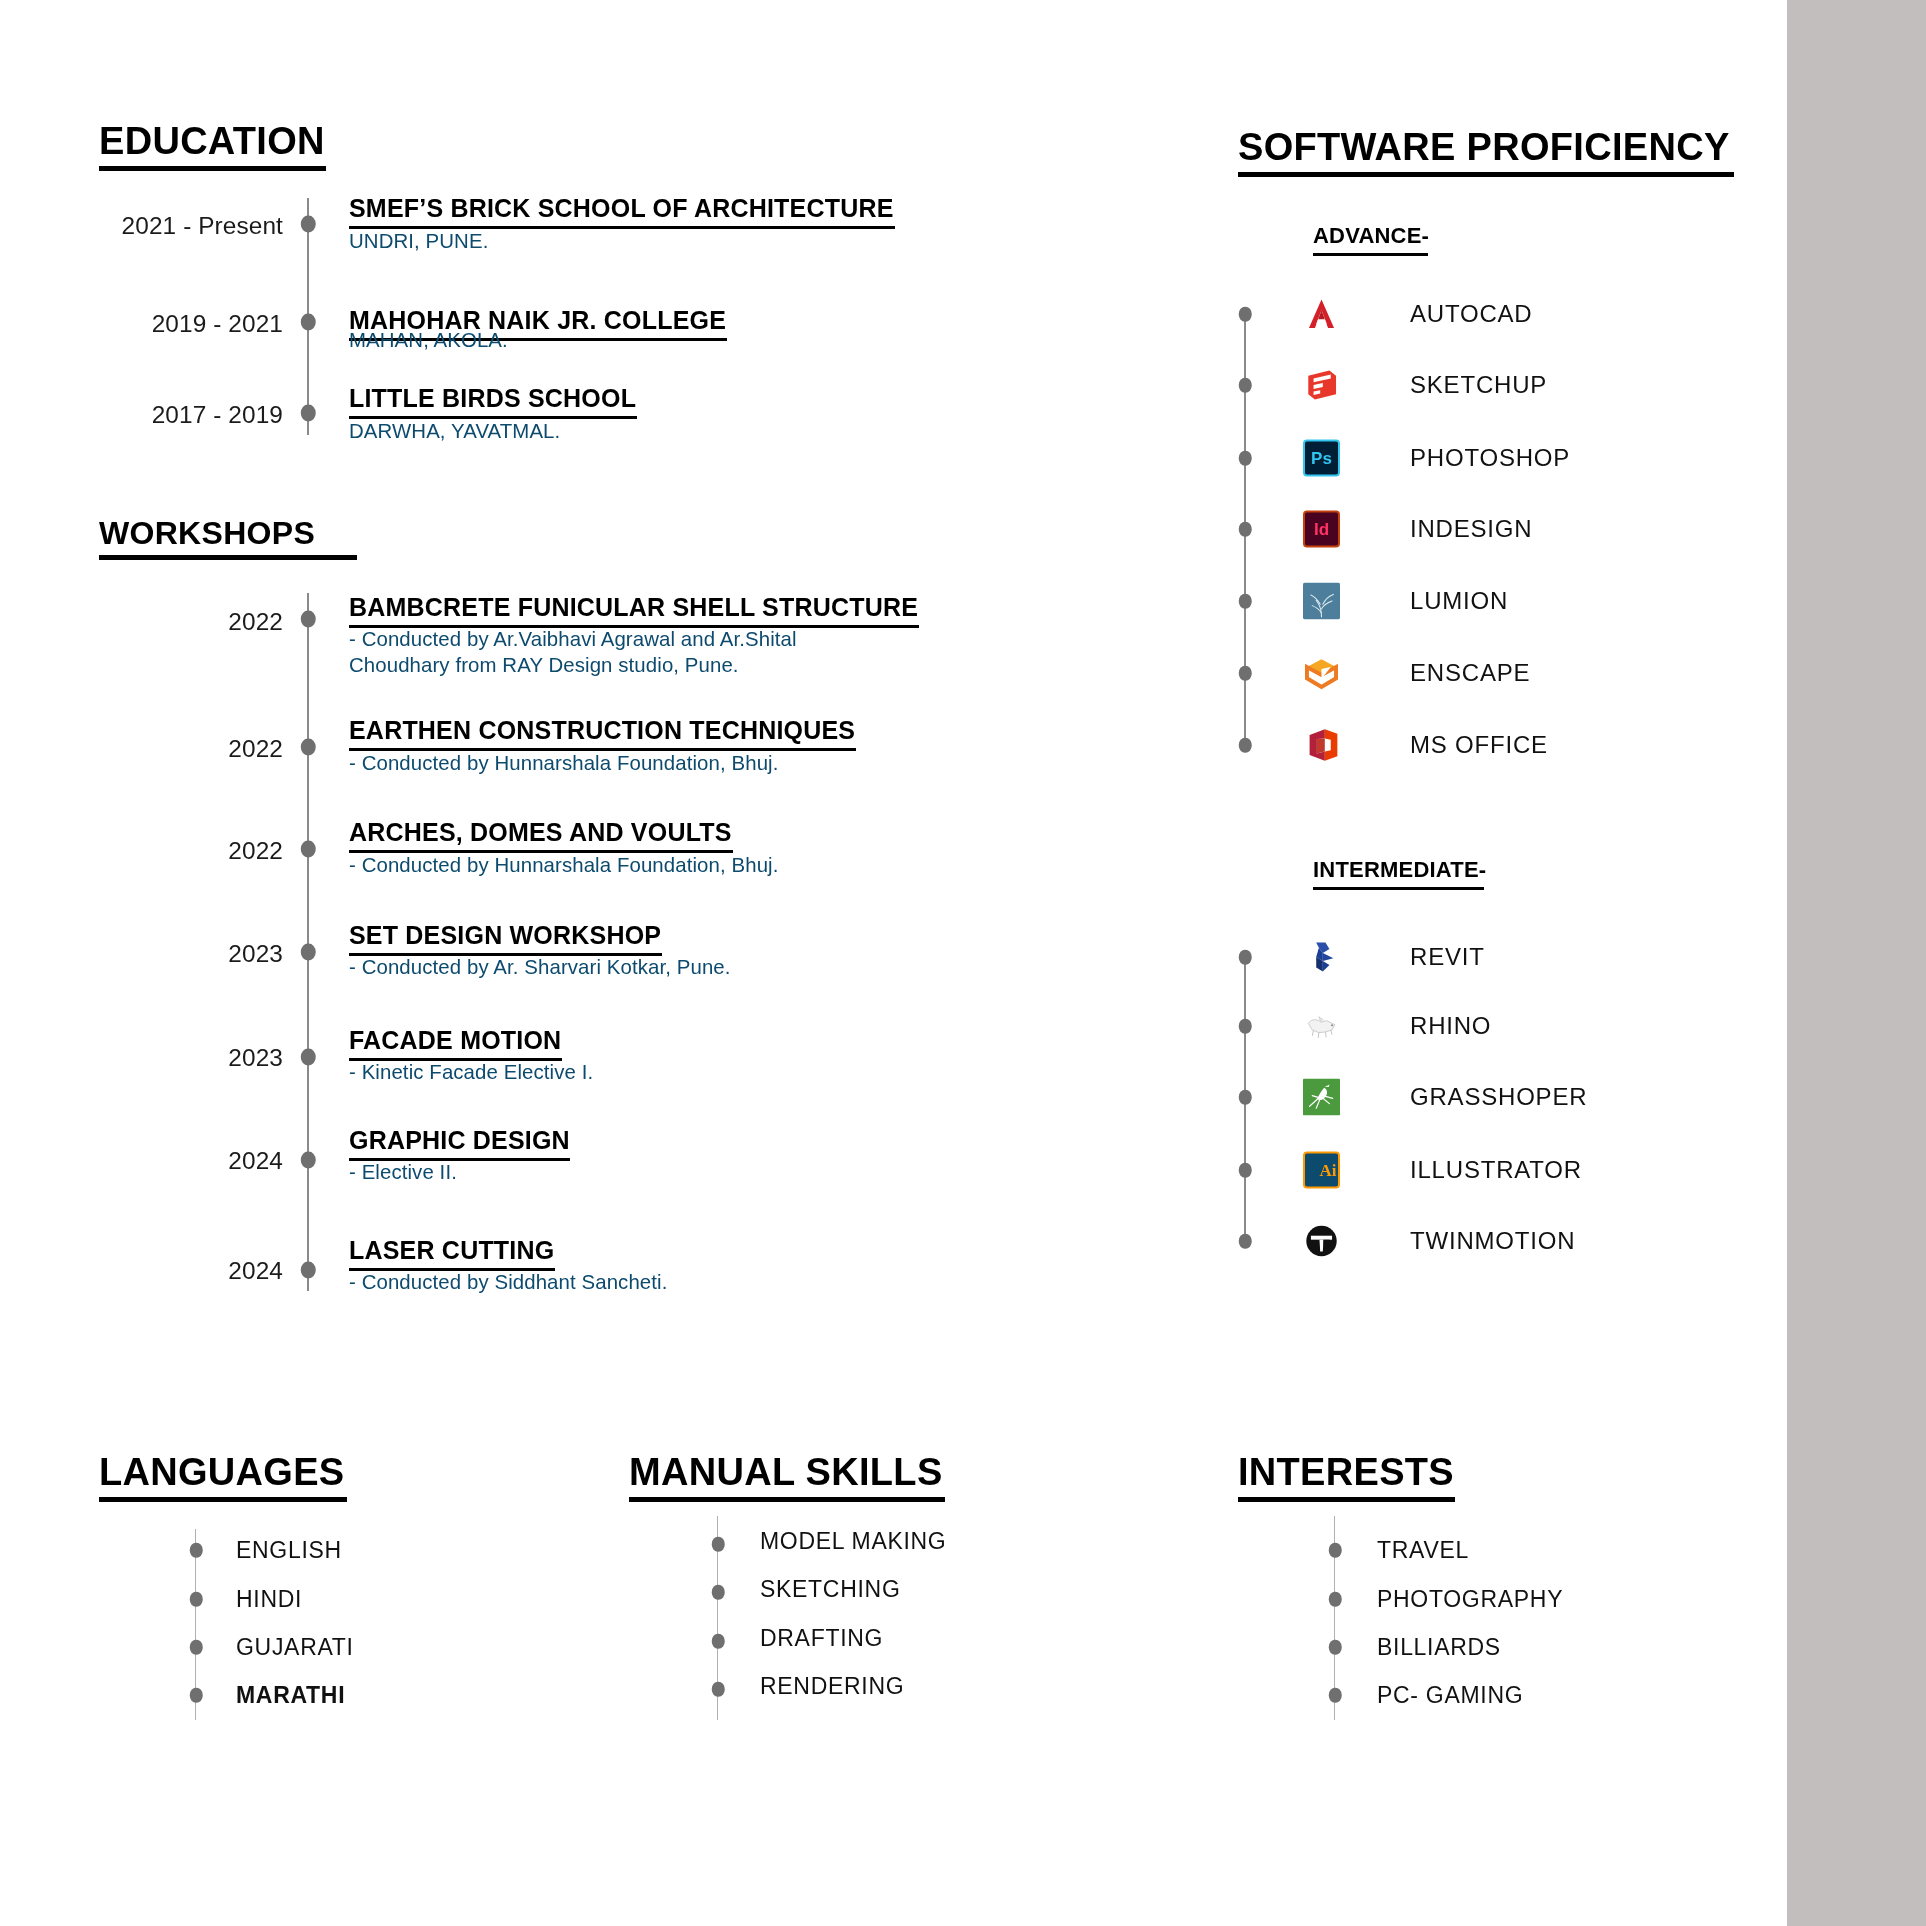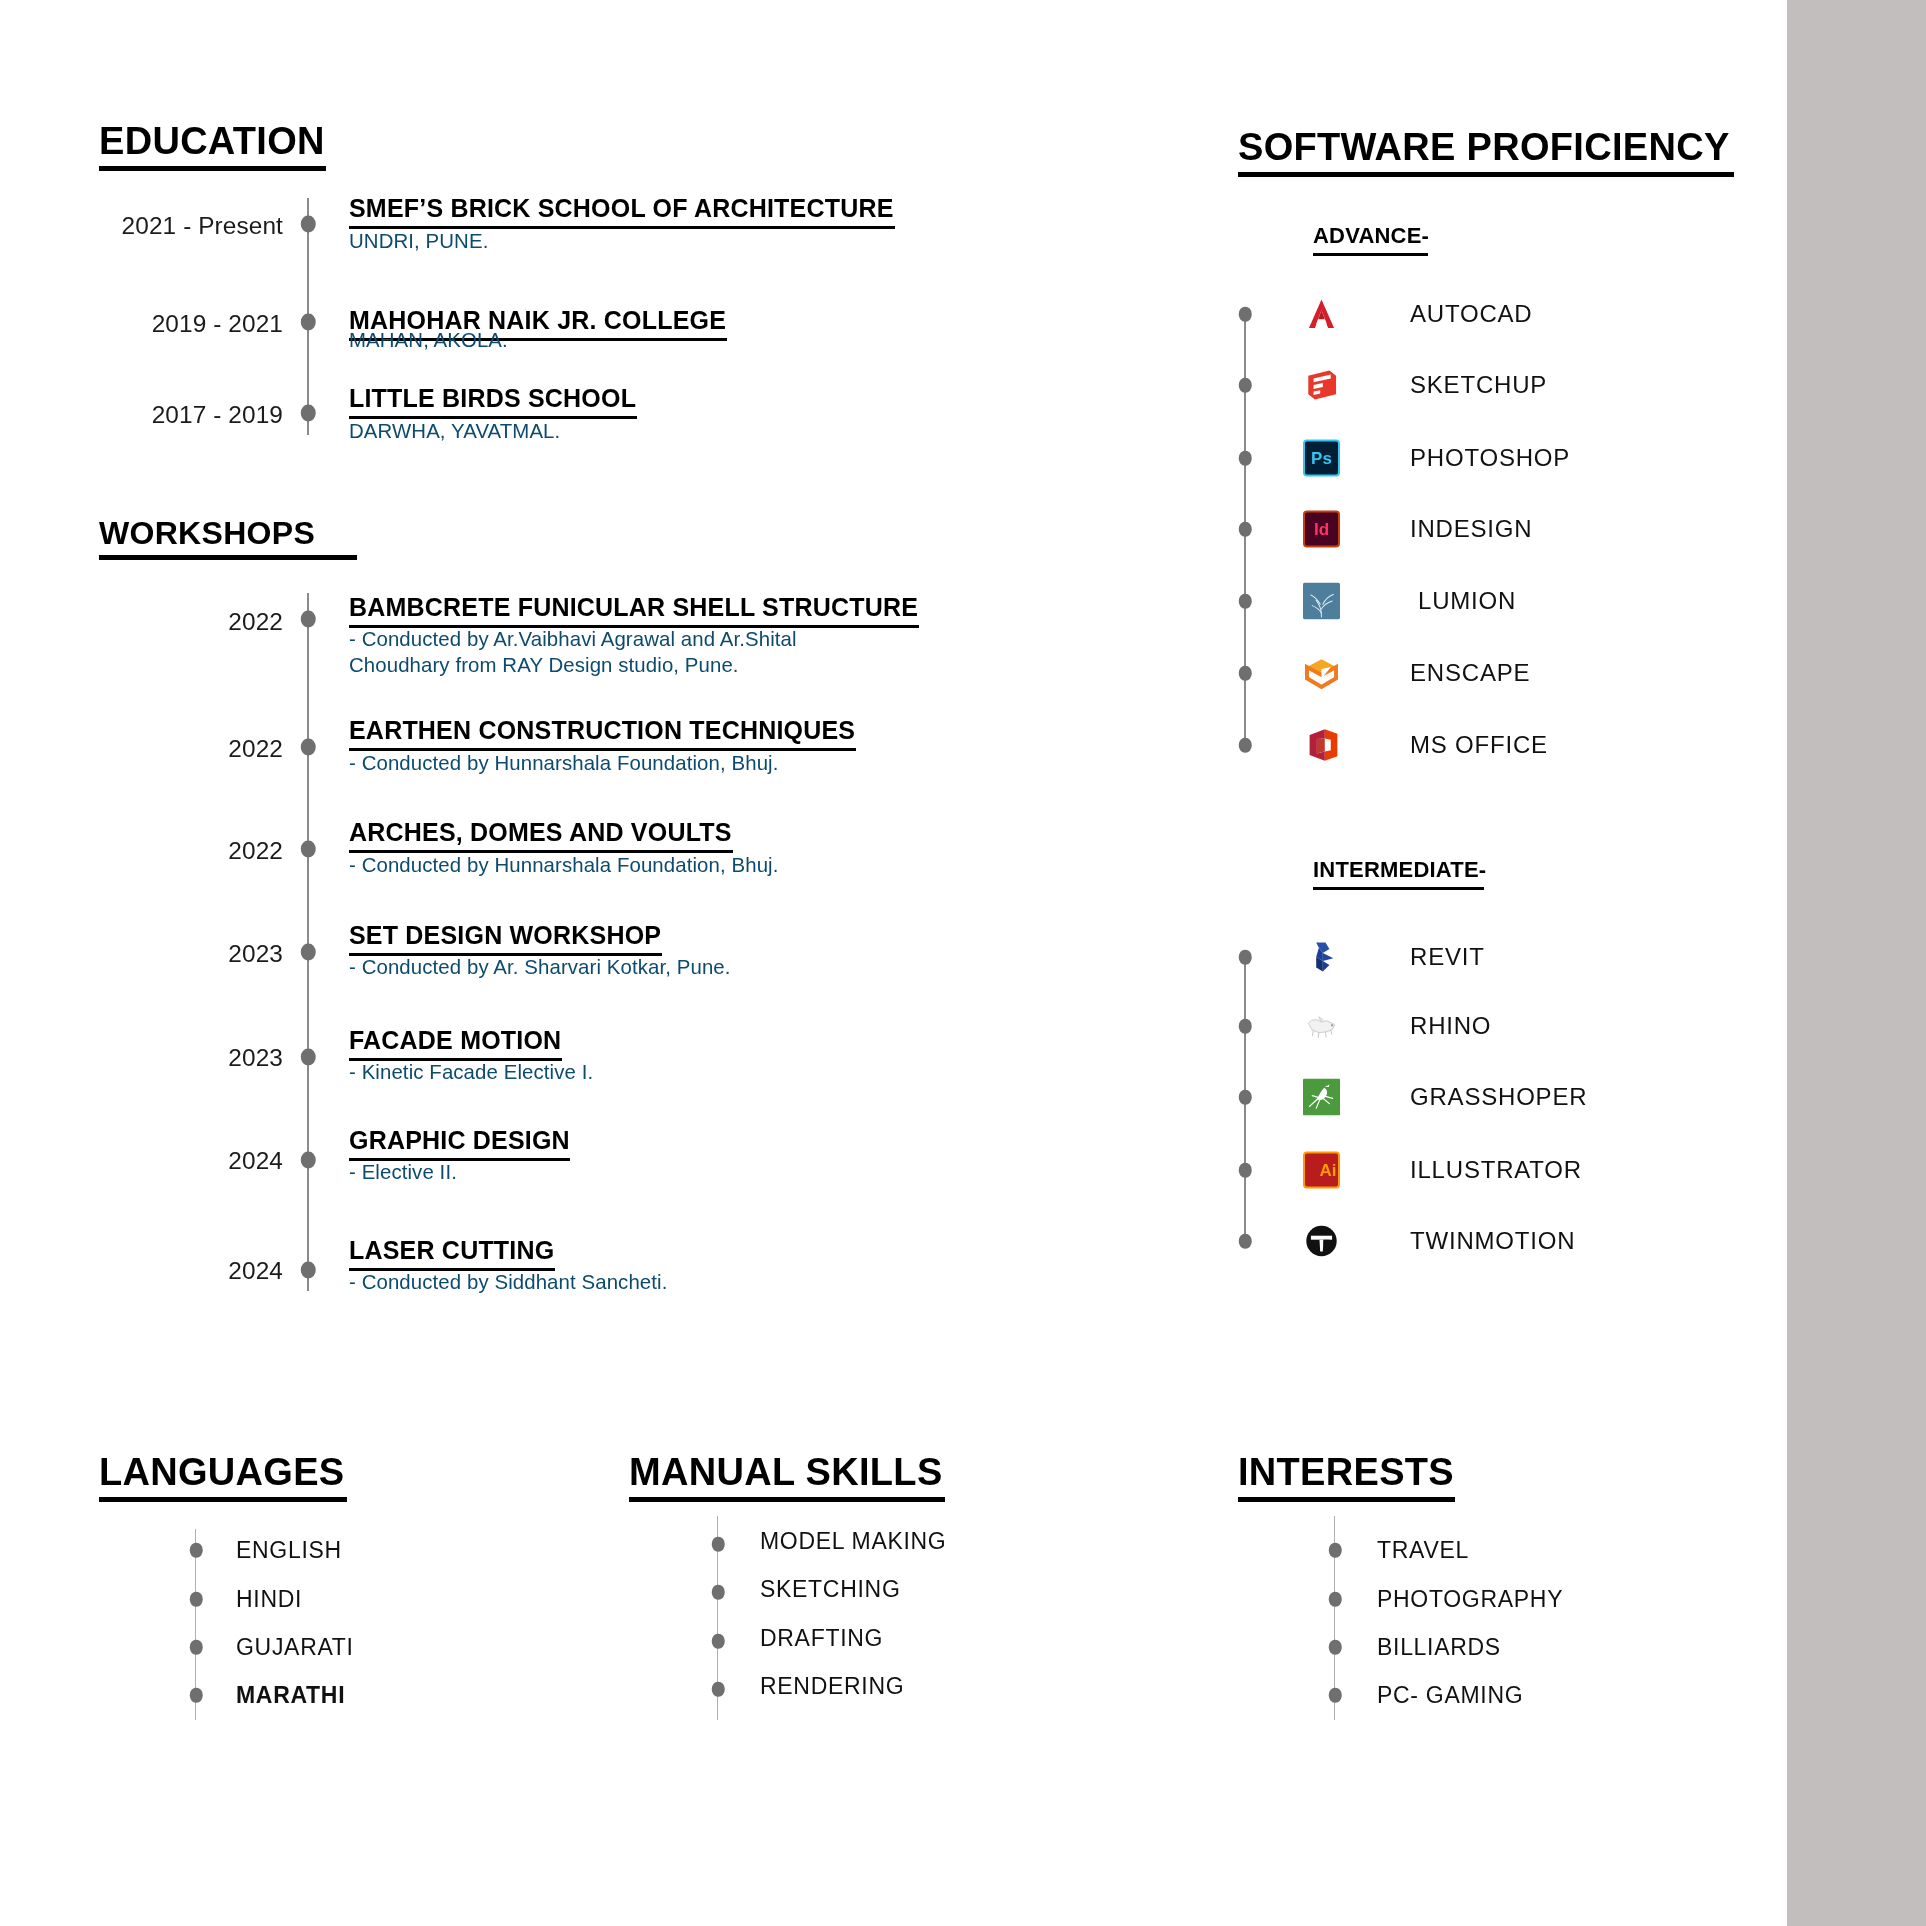--- a/index.html
+++ b/index.html
@@ -284,21 +284,21 @@
       <rect x="0" y="0" width="56" height="56" rx="3" fill="#4d7f9c"></rect>
       <g stroke="#dfeaf0" stroke-width="1.6" fill="none" stroke-linecap="round">
         <path d="M28 52 C28 40 26 34 20 27"></path>
         <path d="M28 40 C32 33 38 30 44 28"></path>
         <path d="M26 33 C22 26 18 22 12 19"></path>
         <path d="M30 33 C34 25 40 20 46 18"></path>
         <path d="M28 46 C24 40 19 37 14 35"></path>
       </g>
     </svg>
   </div>
-  <div class="sw-label" style="left:1410px; top:601px;margin-left:8px;">LUMION</div>
+  <div class="sw-label" style="left:1410px; top:601px;">LUMION</div>
 
   <div class="sw-ico" style="left:1303px; top:673px;">
     <svg width="37" height="37" viewBox="0 0 56 56">
       <path d="M28 7 L50 19 L28 31 L6 19 Z" fill="#f5a623"></path>
       <path d="M6 19 L6 36 L28 49 L50 36 L50 19 L28 31 Z" fill="none" stroke="#ee7b21" stroke-width="6"></path>
       <path d="M28 22 L42 19 L28 37 Z" fill="#ffffff"></path>
     </svg>
   </div>
   <div class="sw-label" style="left:1410px; top:673px;">ENSCAPE</div>
 
@@ -356,21 +356,21 @@
         <path d="M25 33 L20 45"></path>
         <path d="M30 30 L40 38"></path>
         <path d="M34 27 L45 30"></path>
         <path d="M14 26 L24 29"></path>
       </g>
     </svg>
   </div>
   <div class="sw-label" style="left:1410px; top:1097px;">GRASSHOPER</div>
 
   <div class="sw-ico" style="left:1303px; top:1170px;">
-    <div class="adobe-tile" style="background:#b91c1c; border:2px solid #ff9a00; color:#ff9a00; font-family:Liberation Sans, sans-serif;padding-left:13px;">Ai</div>
+    <div class="adobe-tile" style="background:#0c4a6e; border:2px solid #ff9a00; color:#ff9a00; font-family:Liberation Serif, serif;padding-left:13px;">Ai</div>
   </div>
   <div class="sw-label" style="left:1410px; top:1170px;">ILLUSTRATOR</div>
 
   <div class="sw-ico" style="left:1303px; top:1241px;">
     <svg width="37" height="37" viewBox="0 0 56 56">
       <circle cx="28" cy="28" r="23" fill="#111111"></circle>
       <rect x="12" y="20" width="32" height="6" fill="#ffffff"></rect>
       <path d="M25 26 L31 26 L30 44 L26 44 Z" fill="#ffffff"></path>
       <path d="M31 26 L40 26 L31 34 Z" fill="#111111"></path>
     </svg>

